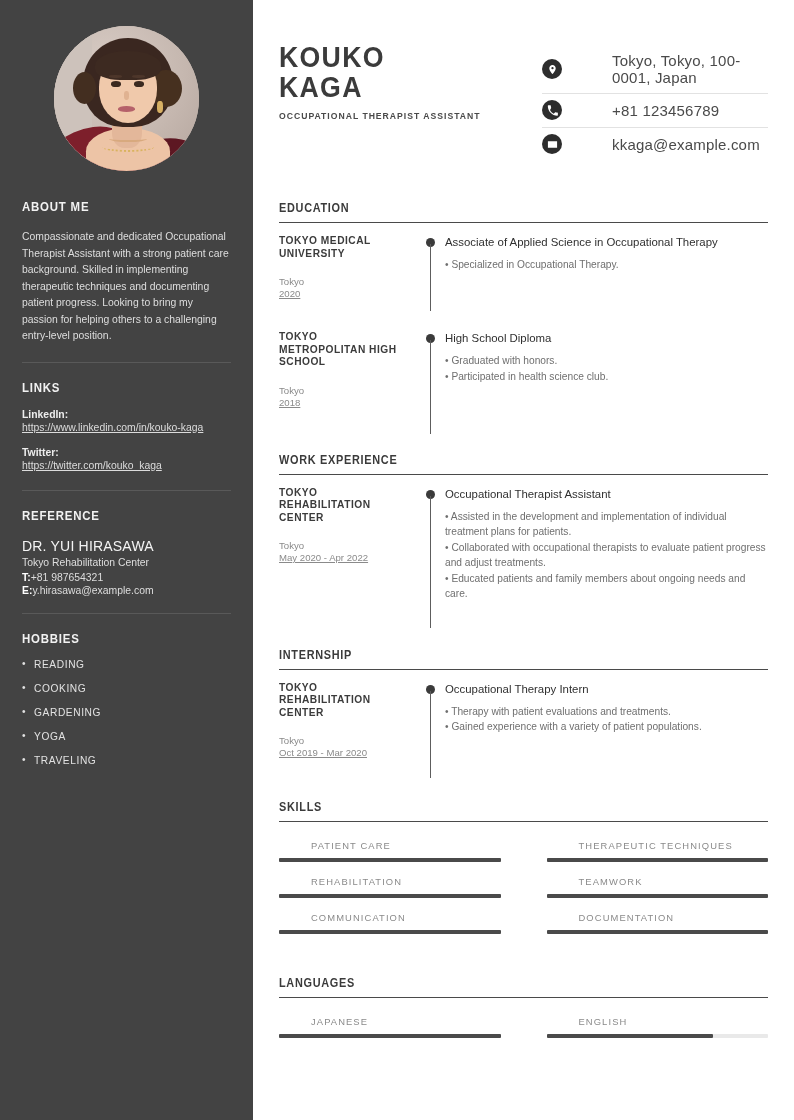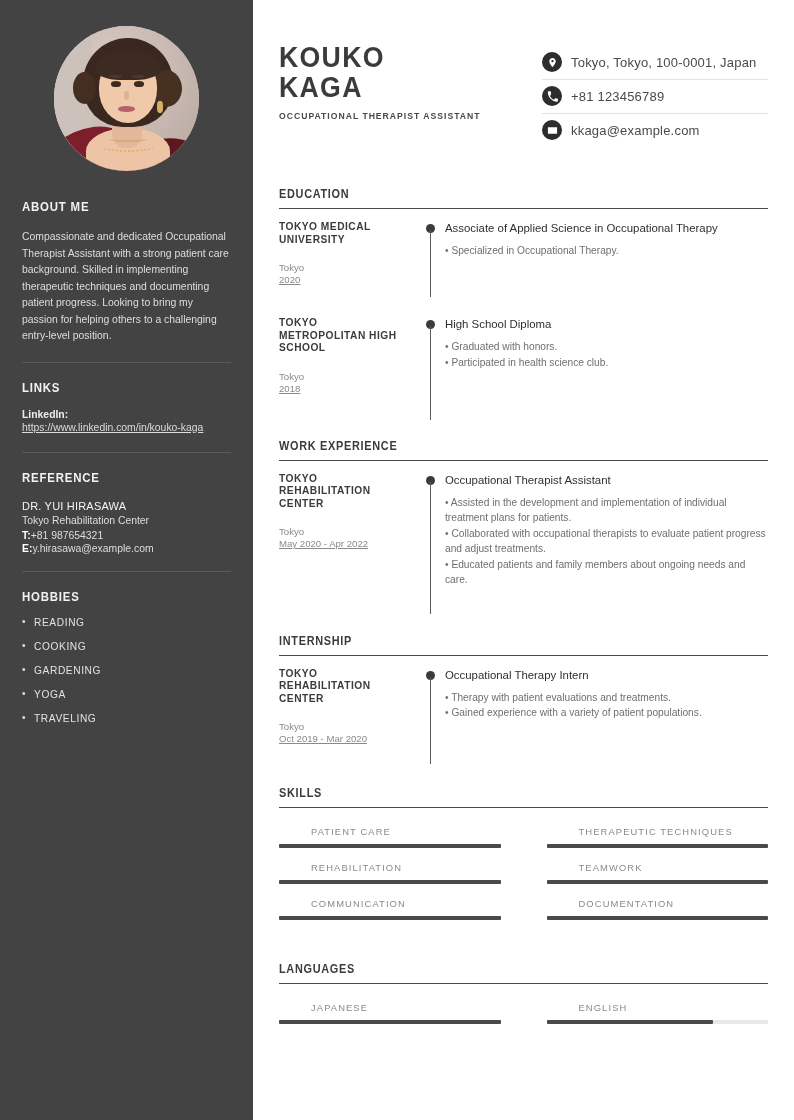--- a/index.html
+++ b/index.html
@@ -74,21 +74,21 @@
   }
   .hr-side {
     border: 0; border-top: 1px solid #595959;
     margin: 17px 0 0 0;
   }
   .links-label { font-size: 10.4px; font-weight: 700; color: #ededed; }
   .links-url {
     font-size: 10.4px; line-height: 15px; color: #dcdcdc;
     text-decoration: underline; word-break: break-all; display: block;
   }
-  .ref-name { font-size: 11px; color: #f4f4f4; letter-spacing: .2px; }
+  .ref-name { font-size: 14px; color: #f4f4f4; letter-spacing: .2px; }
   .ref-org  { font-size: 10.4px; color: #dedede; margin-top: 3px; }
   .ref-line { font-size: 10.4px; color: #dedede; margin-top: 4px; }
   .ref-line b { color: #ffffff; }
   .hobby {
     font-size: 10.2px; color: #e2e2e2; letter-spacing: .6px;
     margin-top: 13px; padding-left: 12px; position: relative;
   }
   .hobby::before {
     content: "•"; position: absolute; left: 0; top: -1px; color: #e2e2e2;
   }
@@ -122,21 +122,21 @@
     padding: 6px 0 7px 0;
     border-bottom: 1px solid #e2e2e2;
   }
   .contact-row:last-child { border-bottom: 0; }
   .c-ico {
     width: 20px; height: 20px; min-width: 20px; border-radius: 50%;
     background: #2d2d2d; color: #ffffff;
     display: flex; align-items: center; justify-content: center;
   }
   .c-ico svg { display: block; }
-  .c-text { font-size: 13px; color: #4a4a4a; letter-spacing: .2px; }
+  .c-text { font-size: 15px; color: #4a4a4a; letter-spacing: .2px; margin-left: 41px; }
 
   .section { margin-top: 26px; }
   .sec-h {
     font-family: "Liberation Sans Narrow", "Liberation Sans", sans-serif;
     font-weight: 700;
     font-size: 12.4px;
     letter-spacing: .8px;
     color: #3b3b3b;
     text-transform: uppercase;
     transform: scaleX(.88);
@@ -224,20 +224,24 @@
     </div>
 
     <hr class="hr-side">
 
     <div style="margin-top:17px;">
       <div class="side-h">LINKS</div>
       <div style="margin-top:14px;">
         <div class="links-label">LinkedIn:</div>
         <a class="links-url" href="#">https://www.linkedin.com/in/kouko-kaga</a>
       </div>
+      <div style="margin-top:12px;">
+        <div class="links-label">Twitter:</div>
+        <a class="links-url" href="#">https://twitter.com/kouko_kaga</a>
+      </div>
     </div>
 
     <hr class="hr-side">
 
     <div style="margin-top:17px;">
       <div class="side-h">REFERENCE</div>
       <div class="ref-name" style="margin-top:15px;">DR. YUI HIRASAWA</div>
       <div class="ref-org">Tokyo Rehabilitation Center</div>
       <div class="ref-line">
         <b>T:</b><span>+81 987654321</span>

